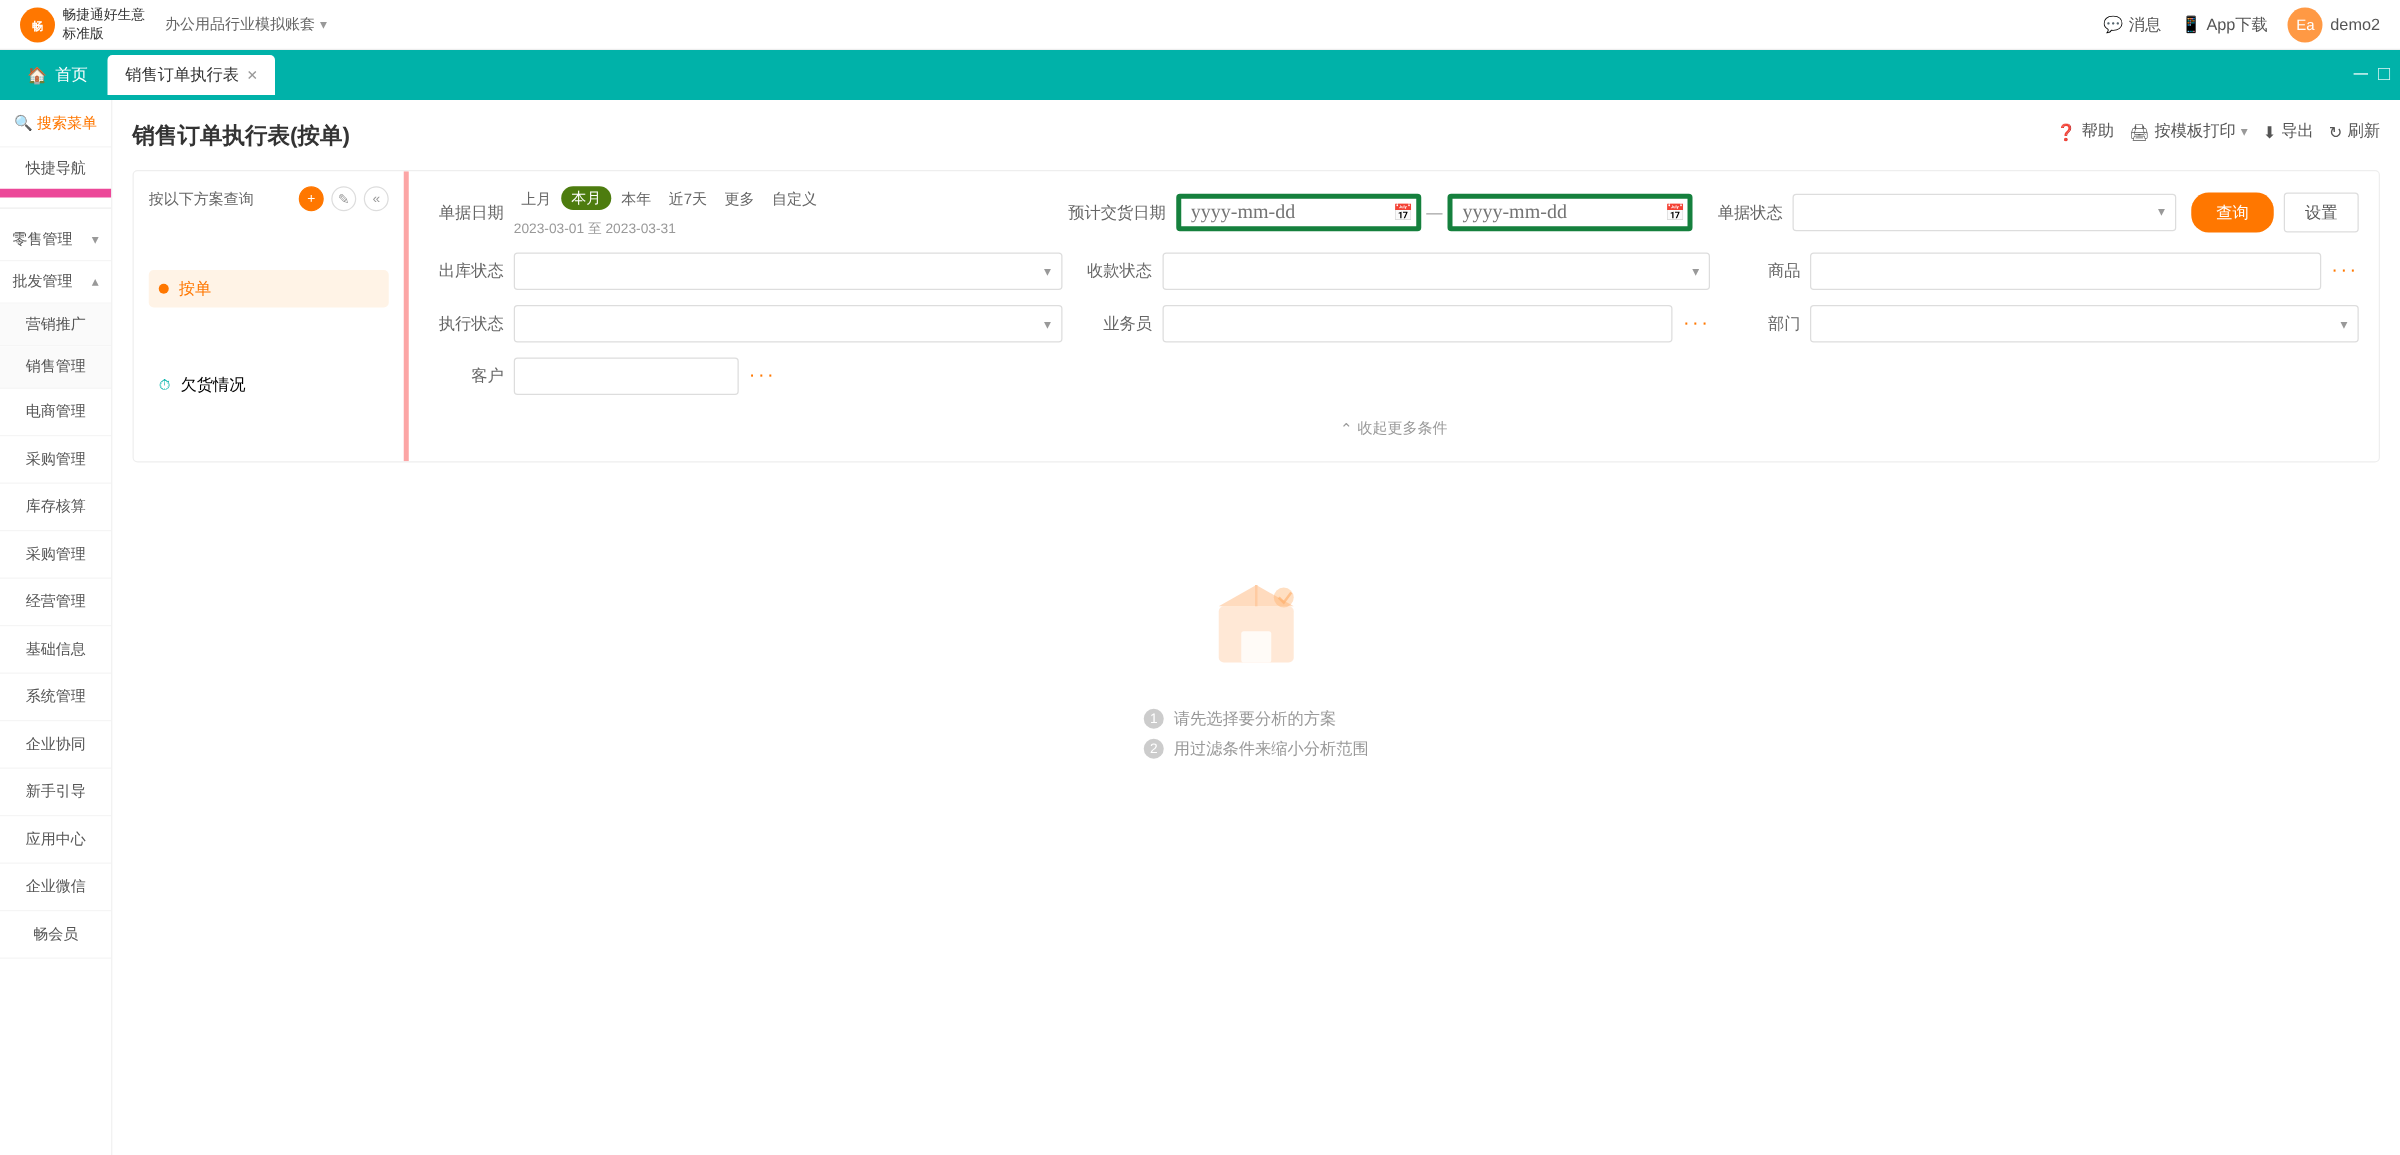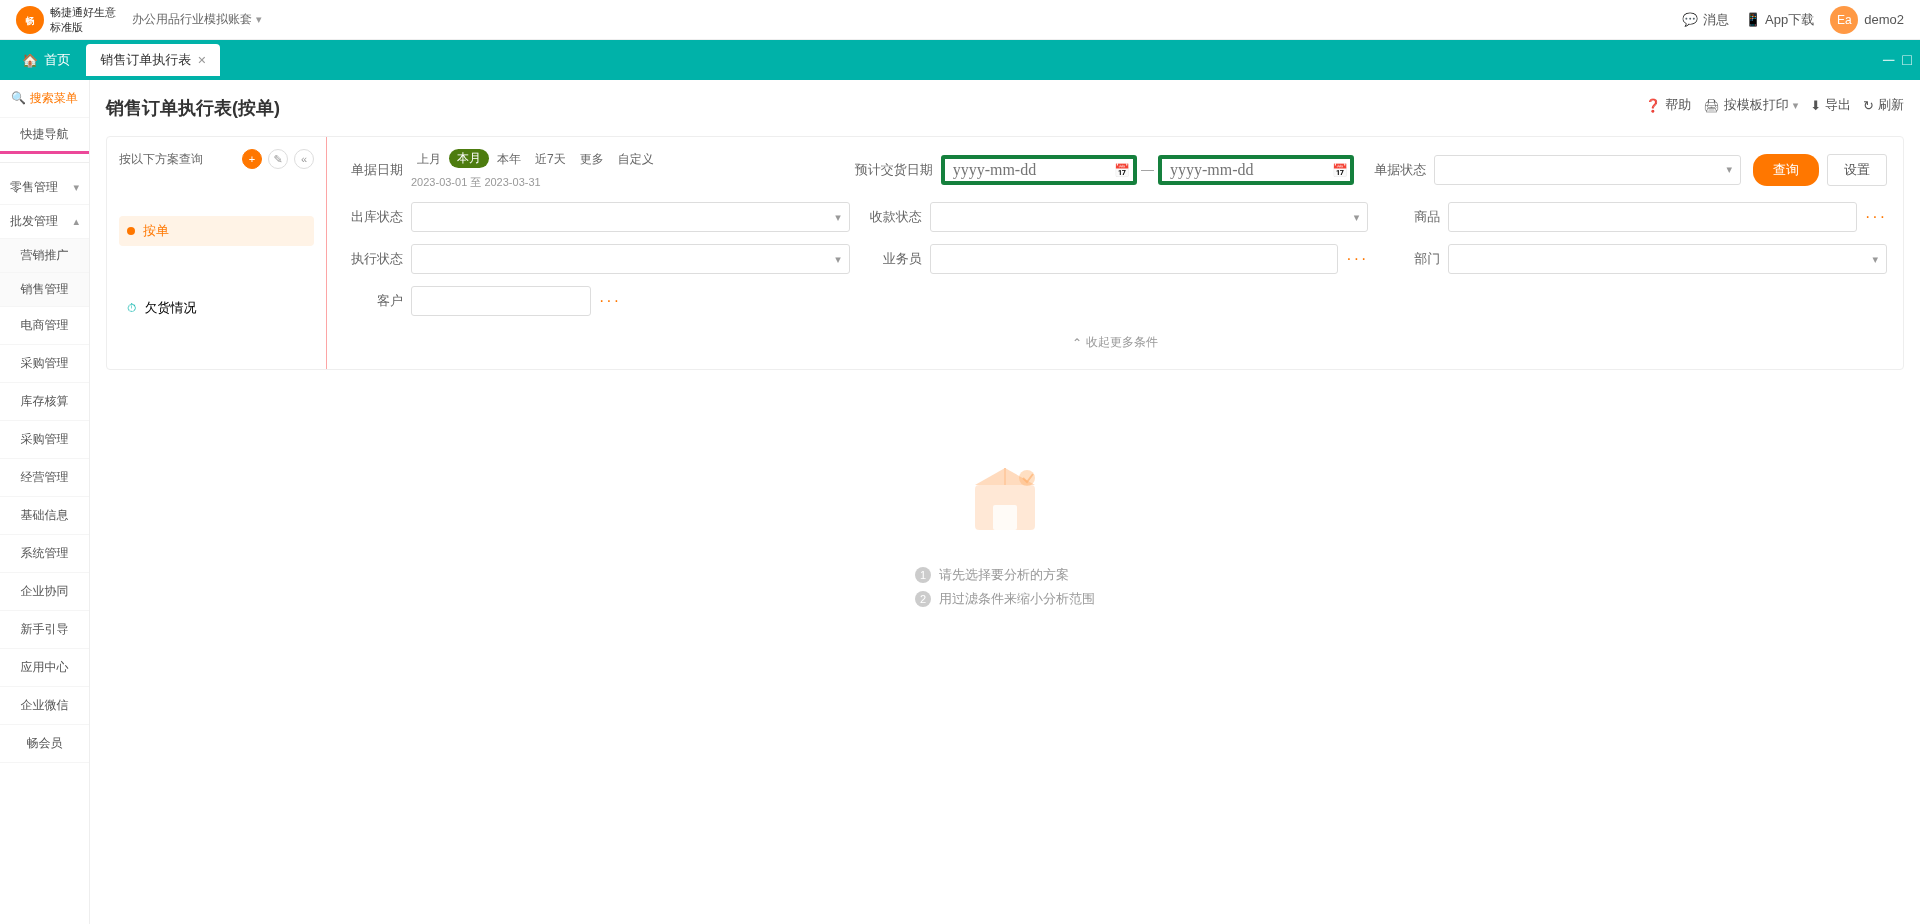--- a/index.html
+++ b/index.html
@@ -161,21 +161,21 @@
       text-align: center;
       cursor: pointer;
       border-bottom: 1px solid #f5f5f5;
     }
     .sidebar-nav {
       padding: 8px 4px;
       text-align: center;
       font-size: 12px;
       color: #555;
       cursor: pointer;
-      border-bottom: 3px solid #ec4899;
+      border-bottom: 7px solid #ec4899;
     }
     .sub-item {
       padding: 8px 4px;
       text-align: center;
       font-size: 12px;
       color: #555;
       cursor: pointer;
       background: #fafafa;
       border-bottom: 1px solid #f5f5f5;
     }
@@ -225,21 +225,21 @@
     
     .filter-panel {
       display: flex;
       background: #fff;
       border: 1px solid #eee;
       border-radius: 4px;
       overflow: hidden;
     }
     .filter-left {
       width: 220px;
-      border-right: 1px solid #fca5a5;
+      border-right: 4px solid #fca5a5;
       flex-shrink: 0;
       padding: 12px;
     }
     .filter-left-title {
       font-size: 12px;
       color: #666;
       margin-bottom: 10px;
       display: flex;
       align-items: center;
       justify-content: space-between;

